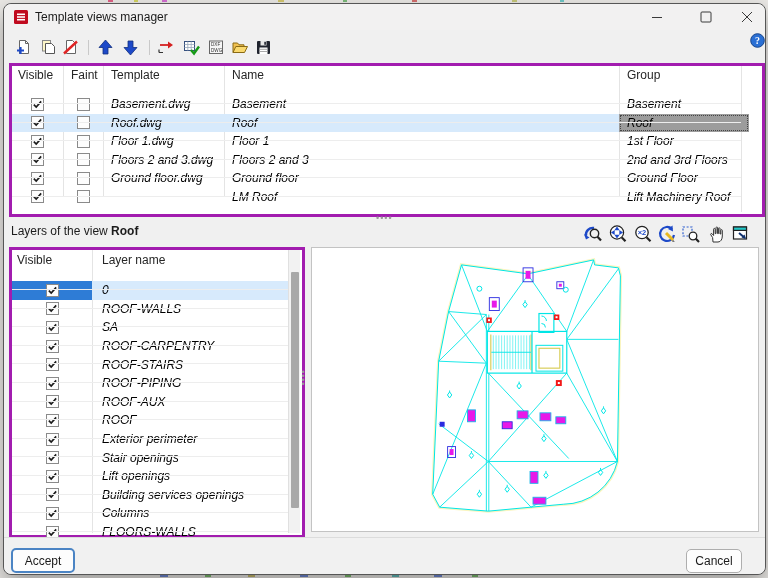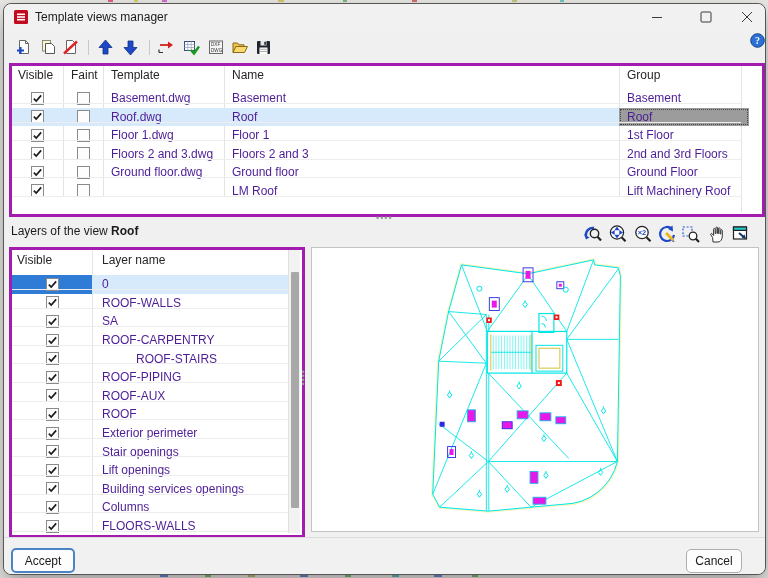--- a/index.html
+++ b/index.html
@@ -11,21 +11,21 @@
   .wbtn{position:absolute;top:0;width:44px;height:26px;display:flex;align-items:center;justify-content:center;}
   .toolbar-icon{position:absolute;top:35px;width:18px;height:17px;display:flex;align-items:center;justify-content:center;}
   .tsep{position:absolute;top:36px;width:1px;height:15px;background:#c9c9c9;}
   .helpbtn{position:absolute;left:746px;top:29px;width:15px;height:15px;}
   
   .grid{position:absolute;background:#fff;border:3px solid #a21caf;}
   .gridhead{position:absolute;left:0;top:0;width:100%;font-size:12px;color:#262626;}
   .hcell{position:absolute;top:0;white-space:nowrap;}
   .vline{position:absolute;width:1px;background:#e4e4e4;top:0;}
   .trow{position:absolute;left:0;width:100%;}
-  .cell{position:absolute;top:4px;height:100%;font-size:12px;color:#4c1d95;white-space:nowrap;overflow:hidden;display:flex;align-items:center;}
+  .cell{position:absolute;top:10px;height:100%;font-size:12px;color:#000000;white-space:nowrap;overflow:hidden;display:flex;align-items:center;font-style:italic;}
   .cell.ctr{justify-content:center;}
   .rowline{position:absolute;left:0;height:1px;background:#ededed;}
   .cb{display:inline-block;width:13px;height:13px;background:#fdfdfd;border:1px solid #8a8a8a;box-sizing:border-box;position:relative;}
   .cb svg{position:absolute;left:0px;top:0px;}
   .sel-bg{background:var(--sel-row,#d7eafc);}
   .gsel{background:var(--sel-gray,#9c9c9c);outline:1px dotted #454545;outline-offset:-2px;}
   .bluecell{background:var(--sel-cell,#2e7cd6);}
   .dots-h{position:absolute;top:209px;left:372px;color:#9a9a9a;font-size:9px;letter-spacing:1px;}
   .layers-label{position:absolute;left:7px;top:220px;font-size:12px;color:#1b1b1b;}
   .pt-icon{position:absolute;top:220px;width:20px;height:20px;}
@@ -387,21 +387,21 @@
           <div class="rowline" style="top: 18.1px; width: 276px;"></div>
         </div>
         <div class="trow" style="top: 95.4px; height: 18.6px;">
           <div class="cell ctr" style="left: 0px; width: 80px;">
             <span class="cb">
               <svg viewBox="0 0 12 12" width="11" height="11">
                 <path d="M2 6.2 L4.6 8.8 L10 2.6" fill="none" stroke="#1b1b1b" stroke-width="1.8"></path>
               </svg>
             </span>
           </div>
-          <div class="cell " style="left: 80px; width: 196px; padding-left: 10px; margin-left: 34px;">ROOF-STAIRS</div>
+          <div class="cell " style="left: 80px; width: 196px; padding-left: 10px;">ROOF-STAIRS</div>
           <div class="rowline" style="top: 18.1px; width: 276px;"></div>
         </div>
         <div class="trow" style="top: 114px; height: 18.6px;">
           <div class="cell ctr" style="left: 0px; width: 80px;">
             <span class="cb">
               <svg viewBox="0 0 12 12" width="11" height="11">
                 <path d="M2 6.2 L4.6 8.8 L10 2.6" fill="none" stroke="#1b1b1b" stroke-width="1.8"></path>
               </svg>
             </span>
           </div>

